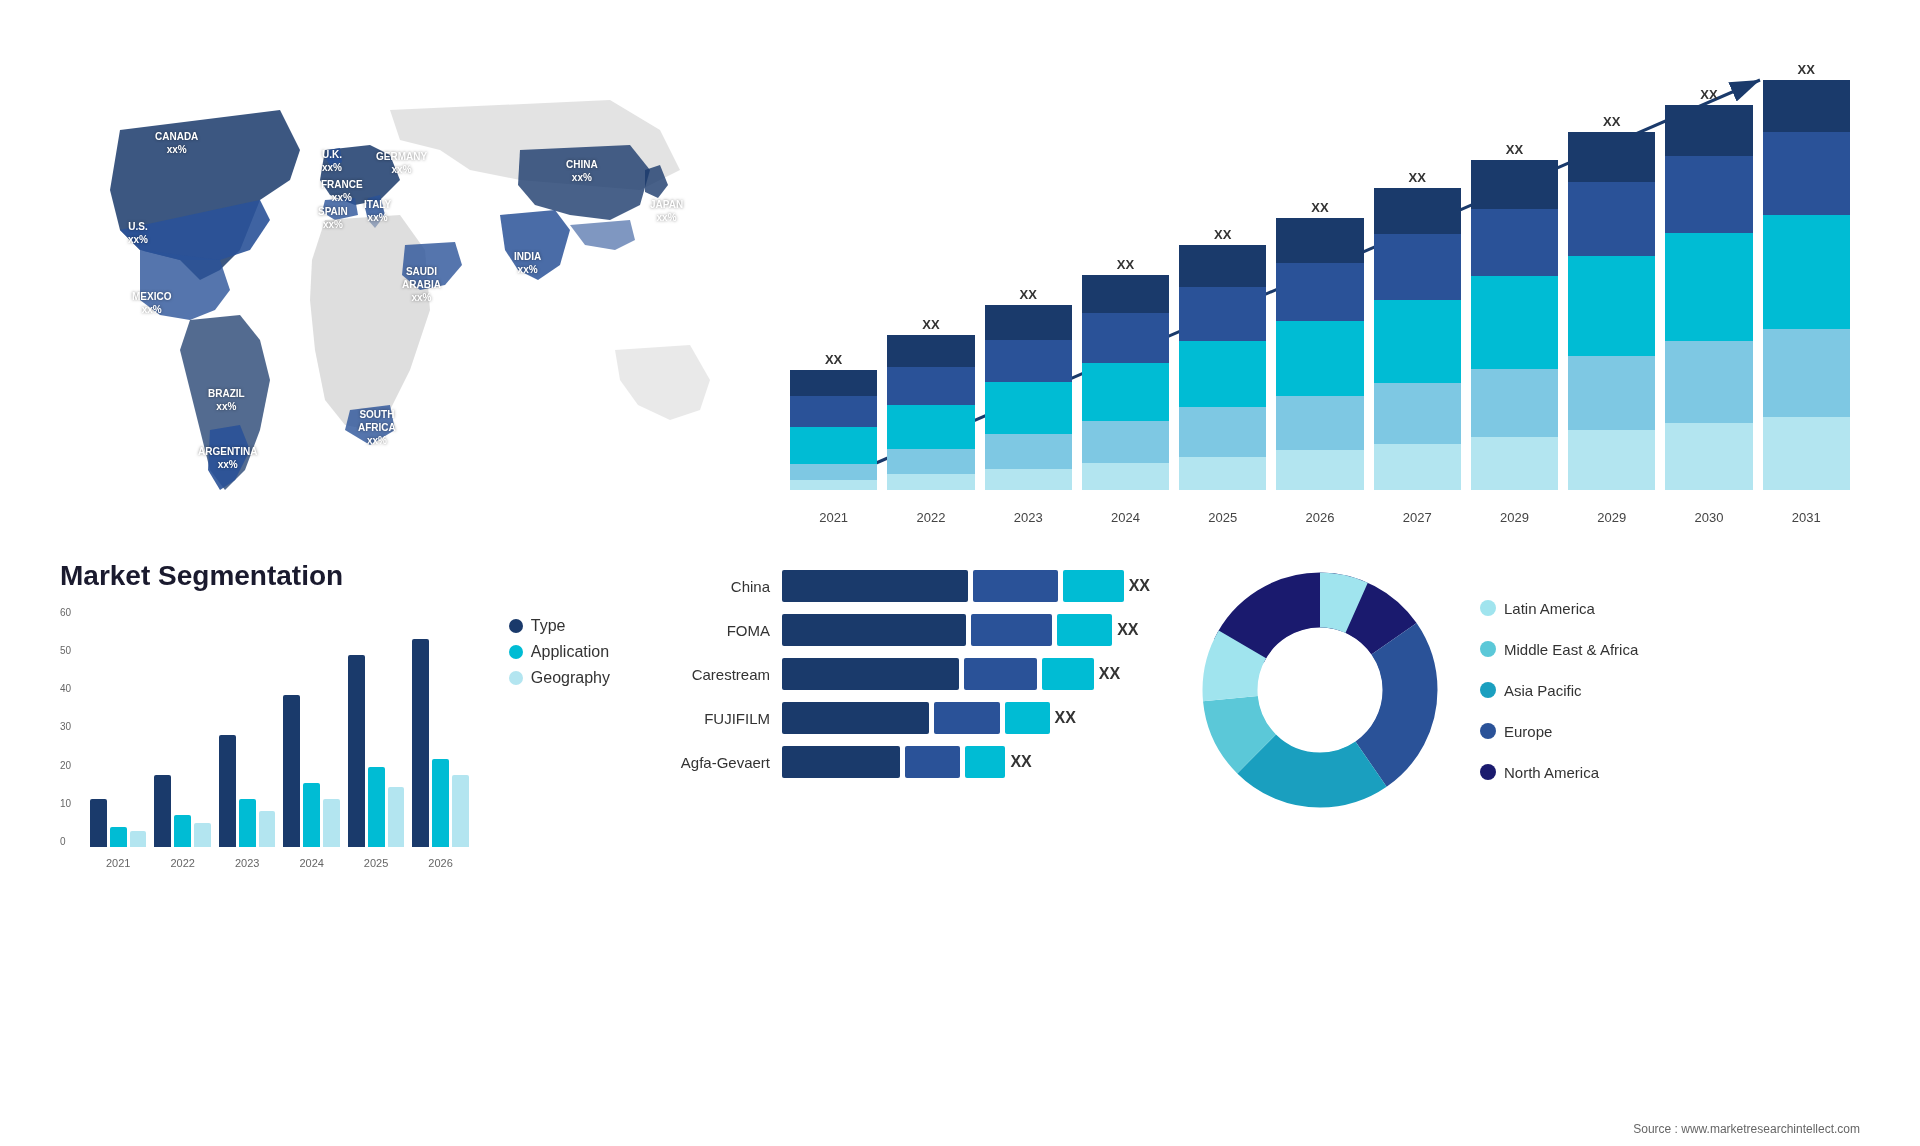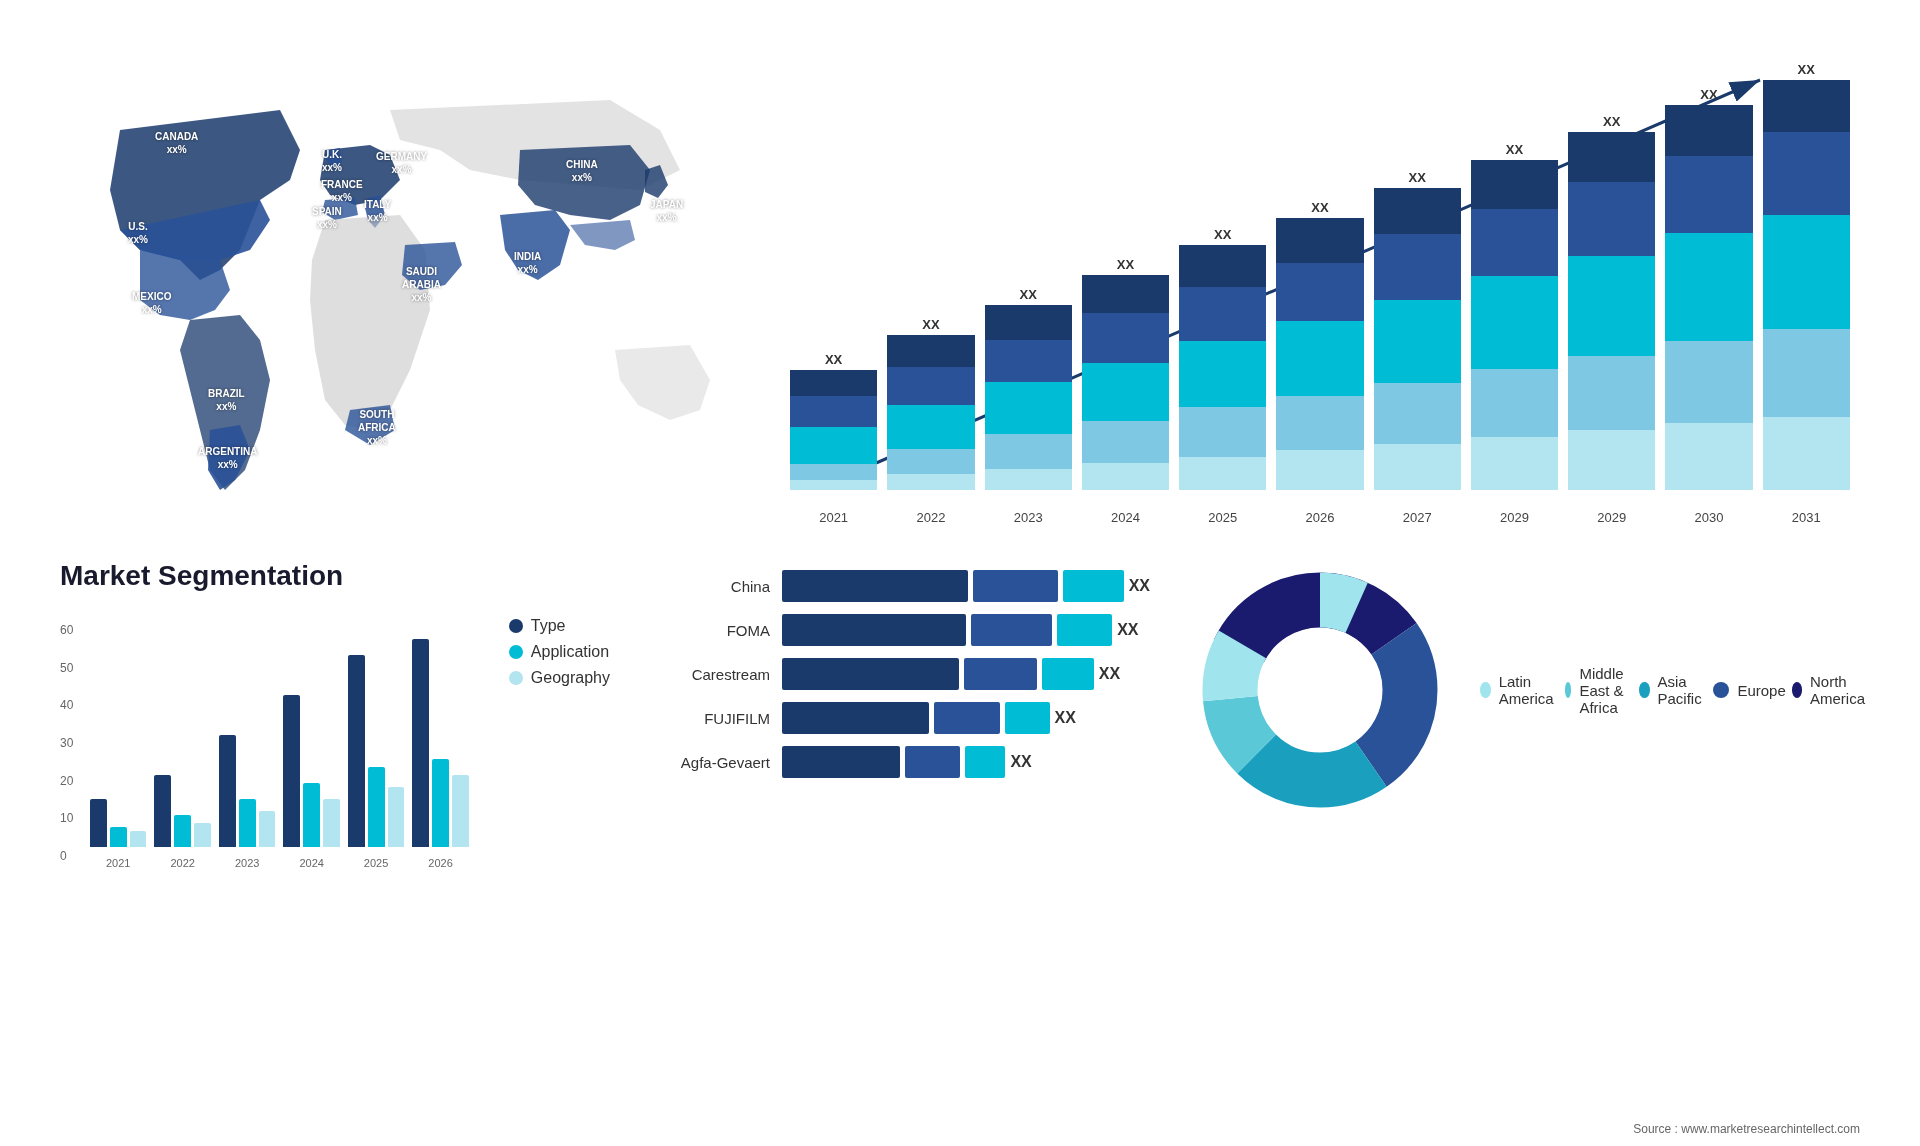--- a/index.html
+++ b/index.html
@@ -114,26 +114,26 @@
       align-items: flex-end;
       gap: 8px;
       height: 240px;
       position: relative;
       padding-left: 30px;
       margin-bottom: 10px;
     }
     .seg-y-axis {
       position: absolute;
       left: 0;
-      top: 16px;
+      top: 0;
       height: 100%;
       display: flex;
       flex-direction: column;
       justify-content: space-between;
-      font-size: 12px;
+      font-size: 10px;
       color: #666;
     }
     .seg-group {
       display: flex;
       align-items: flex-end;
       gap: 3px;
       flex: 1;
     }
     .seg-bar {
       flex: 1;
@@ -223,22 +223,23 @@
       align-items: center;
       gap: 30px;
     }
     .donut-container {
       width: 260px;
       height: 260px;
       position: relative;
     }
     .regional-legend {
       display: flex;
-      flex-direction: row;
-      gap: 6px;
+      flex-direction: column;
+      gap: 24px;
+      text-align: right;
     }
     .regional-legend-item {
       display: flex;
       align-items: center;
       gap: 8px;
       font-size: 15px;
       color: #333;
     }
     .regional-legend-dot {
       width: 16px;
@@ -319,21 +320,21 @@
         </svg>
 
         
         <div class="country-label" style="left:95px;top:80px;">CANADA<br>xx%</div>
         <div class="country-label" style="left:68px;top:170px;">U.S.<br>xx%</div>
         <div class="country-label" style="left:72px;top:240px;">MEXICO<br>xx%</div>
         <div class="country-label" style="left:148px;top:337px;">BRAZIL<br>xx%</div>
         <div class="country-label" style="left:138px;top:395px;">ARGENTINA<br>xx%</div>
         <div class="country-label" style="left:262px;top:98px;">U.K.<br>xx%</div>
         <div class="country-label" style="left:261px;top:128px;">FRANCE<br>xx%</div>
-        <div class="country-label" style="left:252px;top:155px;">SPAIN<br>xx%</div>
+        <div class="country-label" style="left:258px;top:155px;">SPAIN<br>xx%</div>
         <div class="country-label" style="left:316px;top:100px;">GERMANY<br>xx%</div>
         <div class="country-label" style="left:304px;top:148px;">ITALY<br>xx%</div>
         <div class="country-label" style="left:342px;top:215px;">SAUDI<br>ARABIA<br>xx%</div>
         <div class="country-label" style="left:298px;top:358px;">SOUTH<br>AFRICA<br>xx%</div>
         <div class="country-label" style="left:506px;top:108px;">CHINA<br>xx%</div>
         <div class="country-label" style="left:454px;top:200px;">INDIA<br>xx%</div>
         <div class="country-label" style="left:590px;top:148px;">JAPAN<br>xx%</div>
       </div>
     </div>
 

